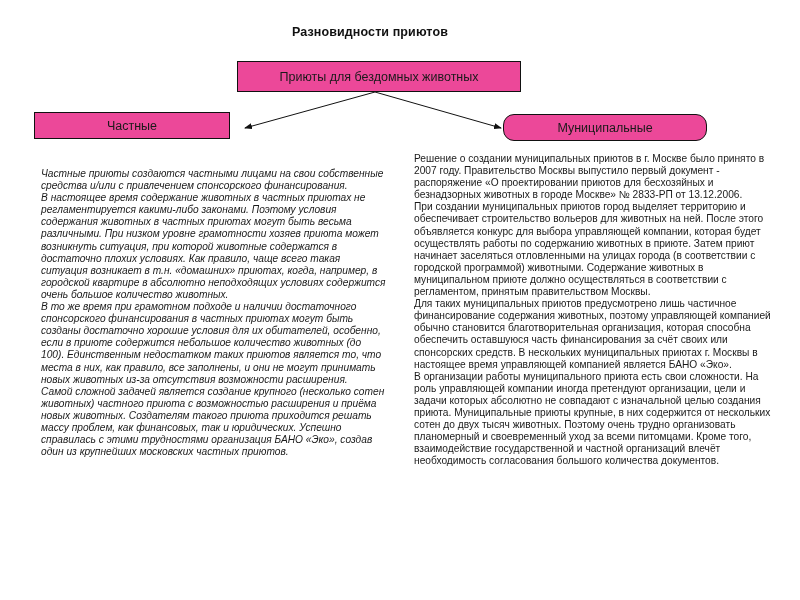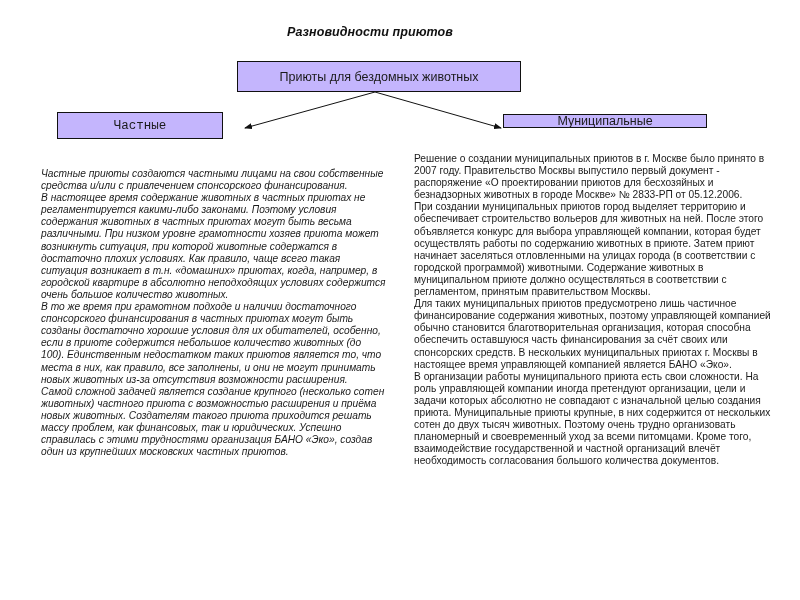--- a/index.html
+++ b/index.html
@@ -17,36 +17,35 @@
     }
     .title {
       position: absolute;
       left: 0;
       width: 740px;
       top: 25px;
       text-align: center;
       font-weight: bold;
       font-size: 12.5px;
       letter-spacing: 0.1px;
-      font-style: italic;
     }
     .box {
       position: absolute;
-      background: #c4b5fd;
+      background: #ec4899;
       border: 1.5px solid #111111;
       box-sizing: border-box;
       display: flex;
       align-items: center;
       justify-content: center;
       font-size: 12.5px;
       color: #1a1a1a;
     }
     #box-root { left: 237px; top: 61px; width: 284px; height: 31px; }
-    #box-private { left: 57px; top: 112px; width: 166px; height: 27px; font-family: Liberation Mono, monospace; }
-    #box-municipal { left: 503px; top: 114px; width: 204px; height: 14px; }
+    #box-private { left: 34px; top: 112px; width: 196px; height: 27px; }
+    #box-municipal { left: 503px; top: 114px; width: 204px; height: 27px; border-radius: 11px; }
 
     svg.arrows {
       position: absolute;
       left: 0; top: 0;
       width: 800px; height: 600px;
       pointer-events: none;
     }
     .col {
       position: absolute;
       font-size: 10.2px;
@@ -88,17 +87,17 @@
 </svg>
 
 <div class="col" id="col-left">
   <p>Частные приюты создаются частными лицами на свои собственные средства и/или с привлечением спонсорского финансирования.</p>
   <p>В настоящее время содержание животных в частных приютах не регламентируется какими-либо законами. Поэтому условия содержания животных в частных приютах могут быть весьма различными. При низком уровне грамотности хозяев приюта может возникнуть ситуация, при которой животные содержатся в достаточно плохих условиях. Как правило, чаще всего такая ситуация возникает в т.н. «домашних» приютах, когда, например, в городской квартире в абсолютно неподходящих условиях содержится очень большое количество животных.</p>
   <p>В то же время при грамотном подходе и наличии достаточного спонсорского финансирования в частных приютах могут быть созданы достаточно хорошие условия для их обитателей, особенно, если в приюте содержится небольшое количество животных (до 100). Единственным недостатком таких приютов является то, что места в них, как правило, все заполнены, и они не могут принимать новых животных из-за отсутствия возможности расширения.</p>
   <p>Самой сложной задачей является создание крупного (несколько сотен животных) частного приюта с возможностью расширения и приёма новых животных. Создателям такого приюта приходится решать массу проблем, как финансовых, так и юридических. Успешно справилась с этими трудностями организация БАНО «Эко», создав один из крупнейших московских частных приютов.</p>
 </div>
 
 <div class="col" id="col-right">
-  <p>Решение о создании муниципальных приютов в г. Москве было принято в 2007 году. Правительство Москвы выпустило первый документ - распоряжение «О проектировании приютов для бесхозяйных и безнадзорных животных в городе Москве» № 2833-РП от 05.12.2006.</p>
+  <p>Решение о создании муниципальных приютов в г. Москве было принято в 2007 году. Правительство Москвы выпустило первый документ - распоряжение «О проектировании приютов для бесхозяйных и безнадзорных животных в городе Москве» № 2833-РП от 13.12.2006.</p>
   <p>При создании муниципальных приютов город выделяет территорию и обеспечивает строительство вольеров для животных на ней. После этого объявляется конкурс для выбора управляющей компании, которая будет осуществлять работы по содержанию животных в приюте. Затем приют начинает заселяться отловленными на улицах города (в соответствии с городской программой) животными. Содержание животных в муниципальном приюте должно осуществляться в соответствии с регламентом, принятым правительством Москвы.</p>
   <p>Для таких муниципальных приютов предусмотрено лишь частичное финансирование содержания животных, поэтому управляющей компанией обычно становится благотворительная организация, которая способна обеспечить оставшуюся часть финансирования за счёт своих или спонсорских средств. В нескольких муниципальных приютах г. Москвы в настоящее время управляющей компанией является БАНО «Эко».</p>
   <p>В организации работы муниципального приюта есть свои сложности. На роль управляющей компании иногда претендуют организации, цели и задачи которых абсолютно не совпадают с изначальной целью создания приюта. Муниципальные приюты крупные, в них содержится от нескольких сотен до двух тысяч животных. Поэтому очень трудно организовать планомерный и своевременный уход за всеми питомцами. Кроме того, взаимодействие государственной и частной организаций влечёт необходимость согласования большого количества документов.</p>
 </div>
 
 </body></html>

